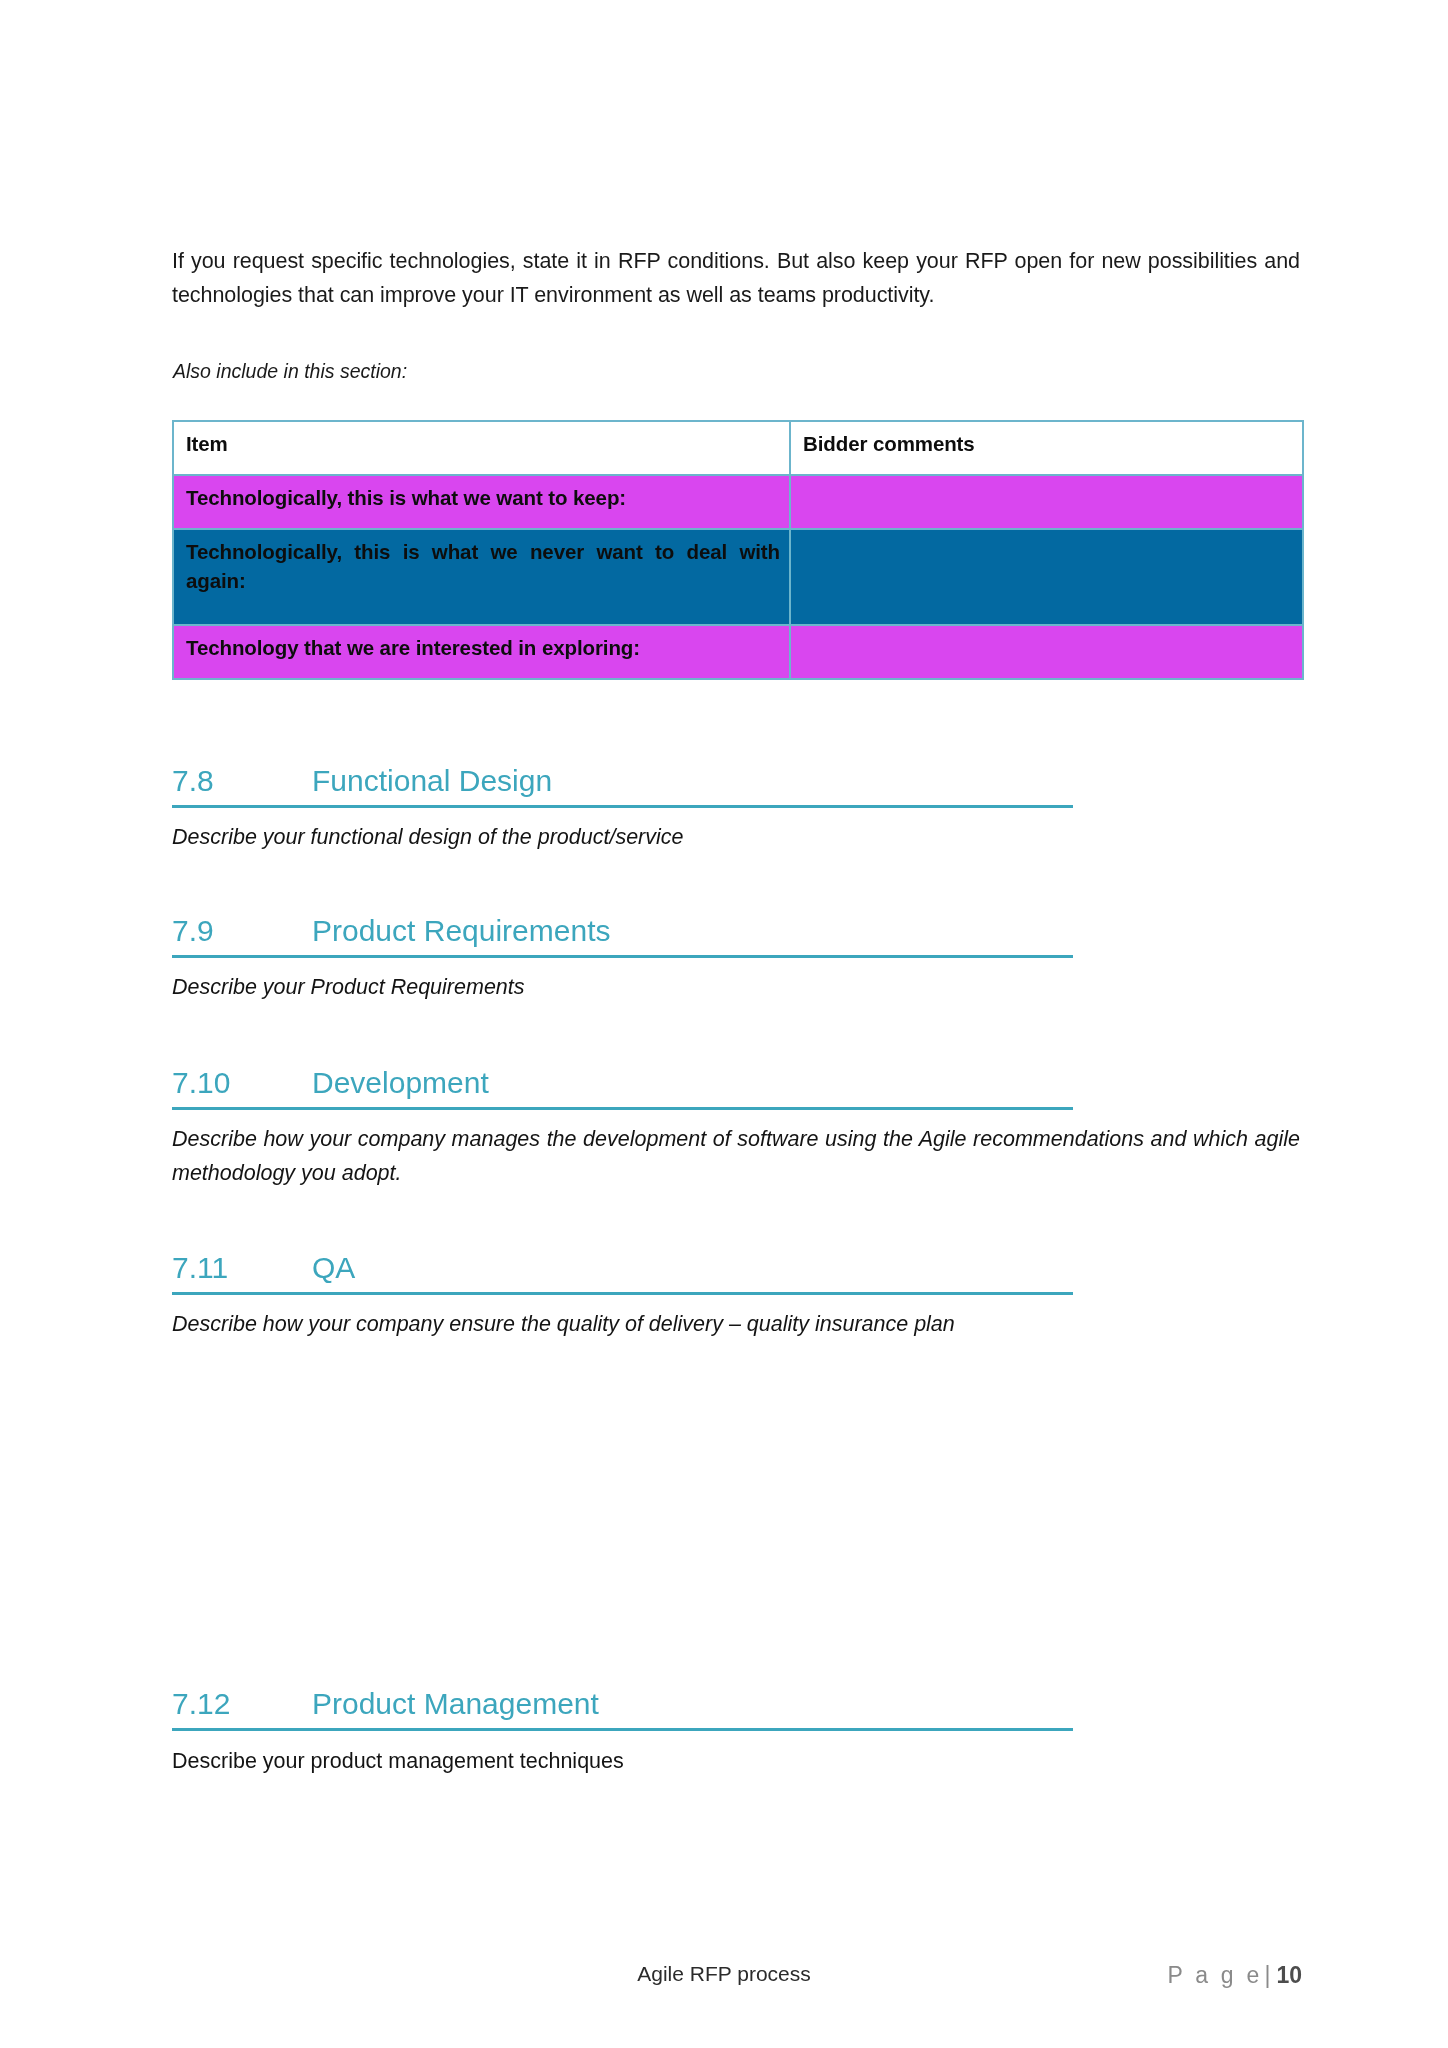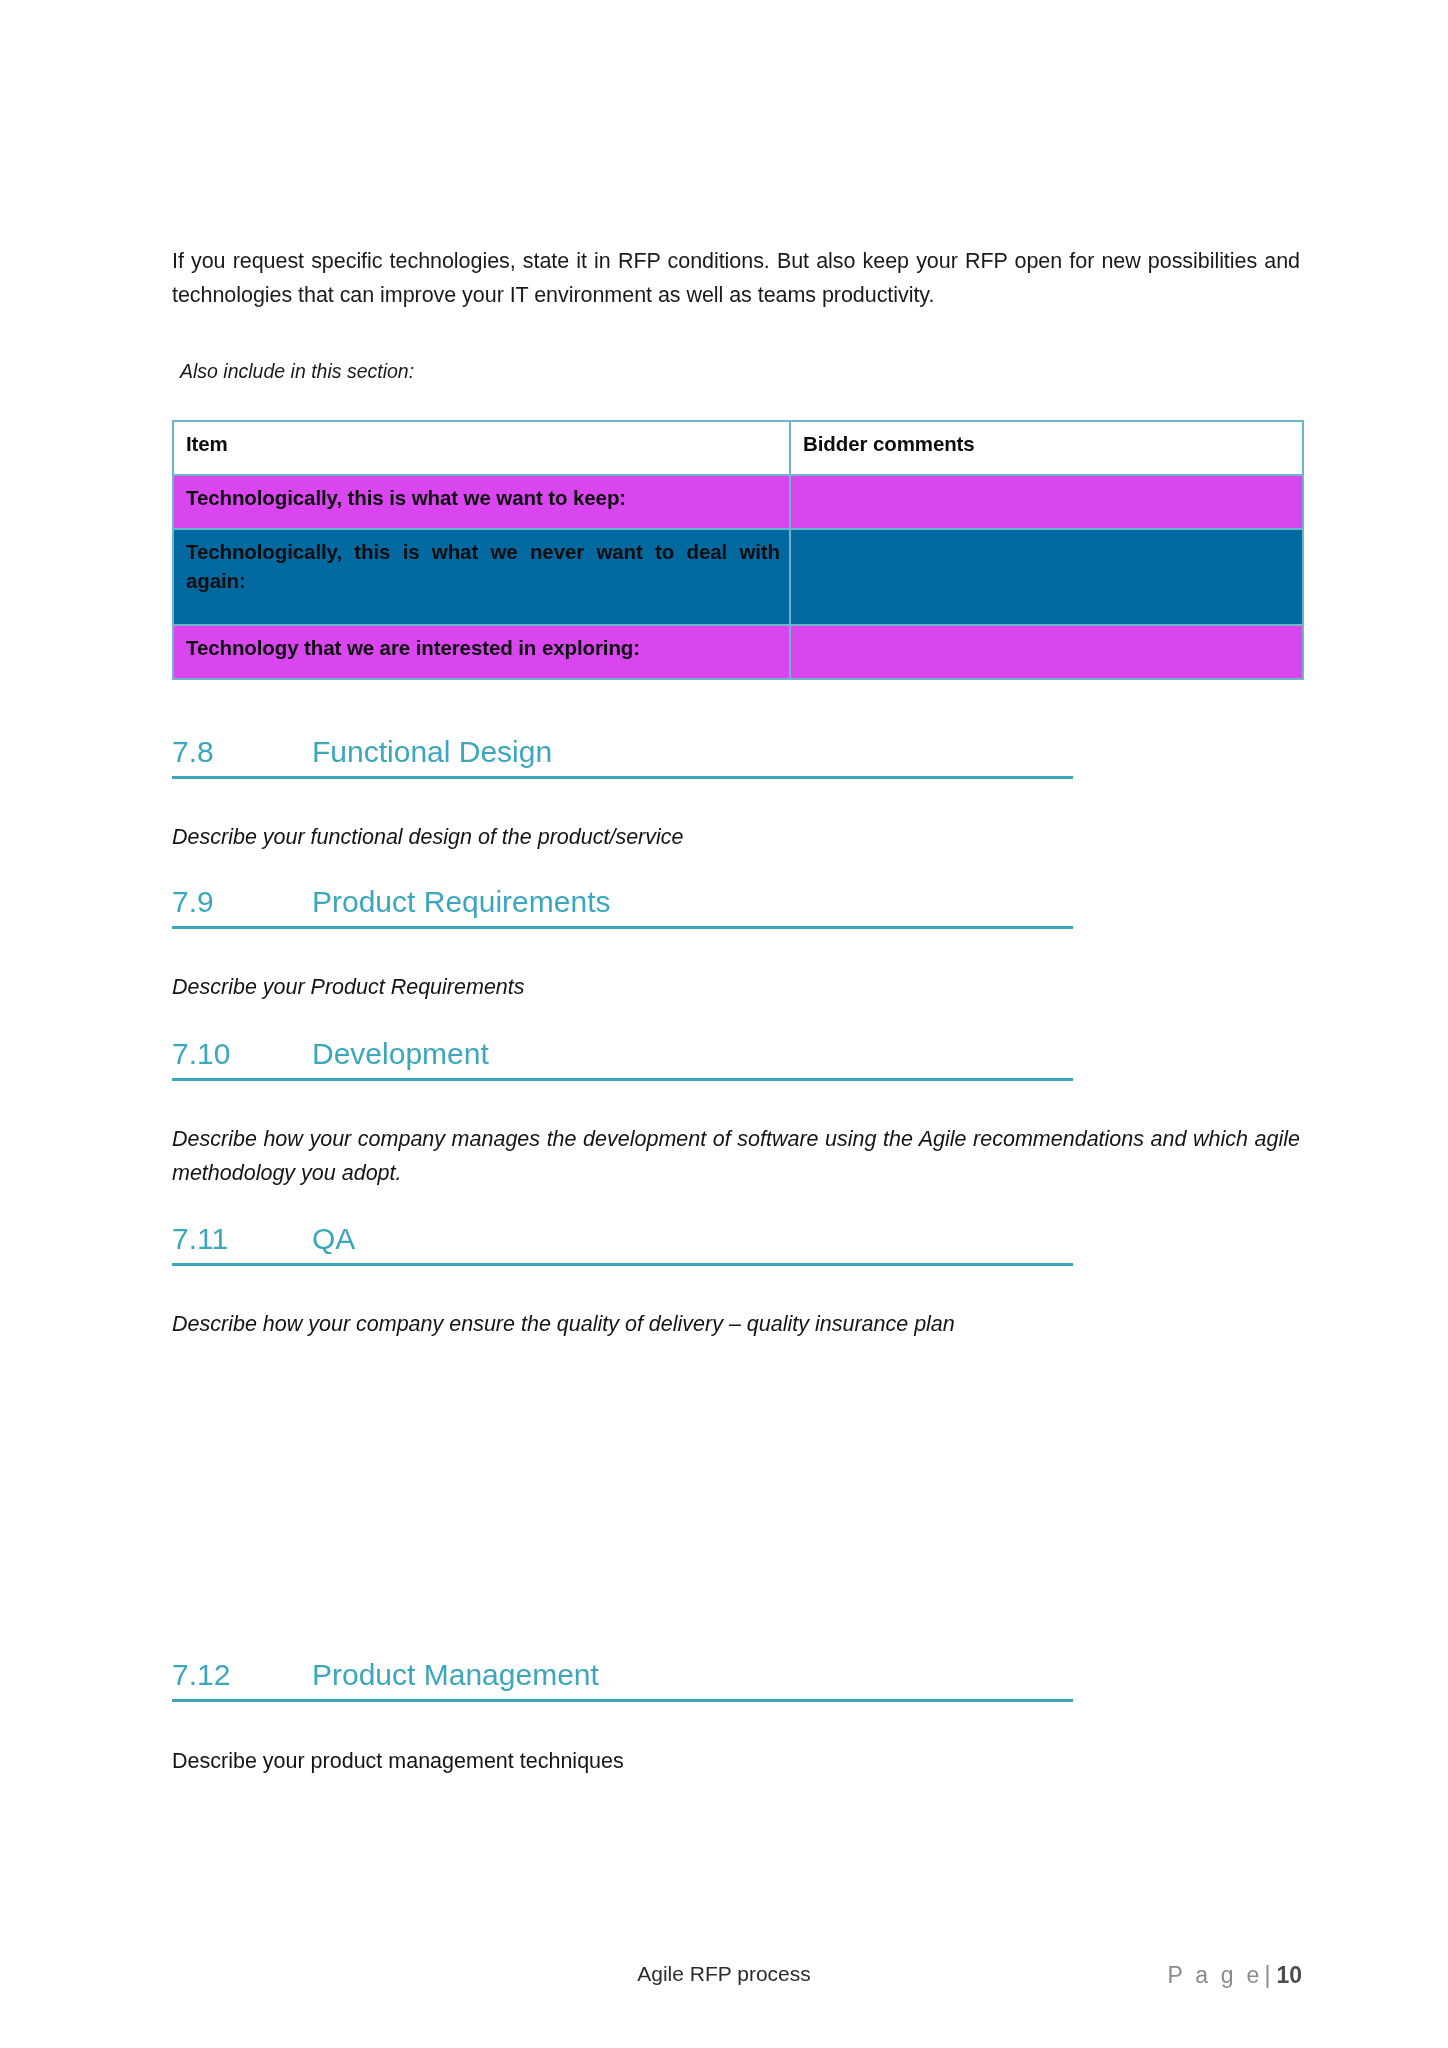--- a/index.html
+++ b/index.html
@@ -49,21 +49,21 @@
   }
 
   .italic-note {
     font-style: italic;
     font-size: 19.5px;
     line-height: 30px;
     color: #1a1a1a;
   }
   .also-include {
     position: absolute;
-    left: 8px;
+    left: 1px;
     top: 336px;
   }
 
   
   .tbl-wrap {
     position: absolute;
     left: 0;
     top: 420px;
     width: 1130px;
   }
@@ -103,20 +103,21 @@
     padding-bottom: 7px;
     white-space: nowrap;
   }
   .h2 .num {
     display: inline-block;
     width: 140px;
     font-size: 30px;
     color: #3ca6bd;
     font-weight: normal;
     letter-spacing: 0px;
+    margin-top: 29px;
   }
   .h2 .ttl {
     font-size: 30px;
     color: #3ca6bd;
     font-weight: normal;
     letter-spacing: 0px;
   }
 
   .sec-desc {
     position: absolute;

